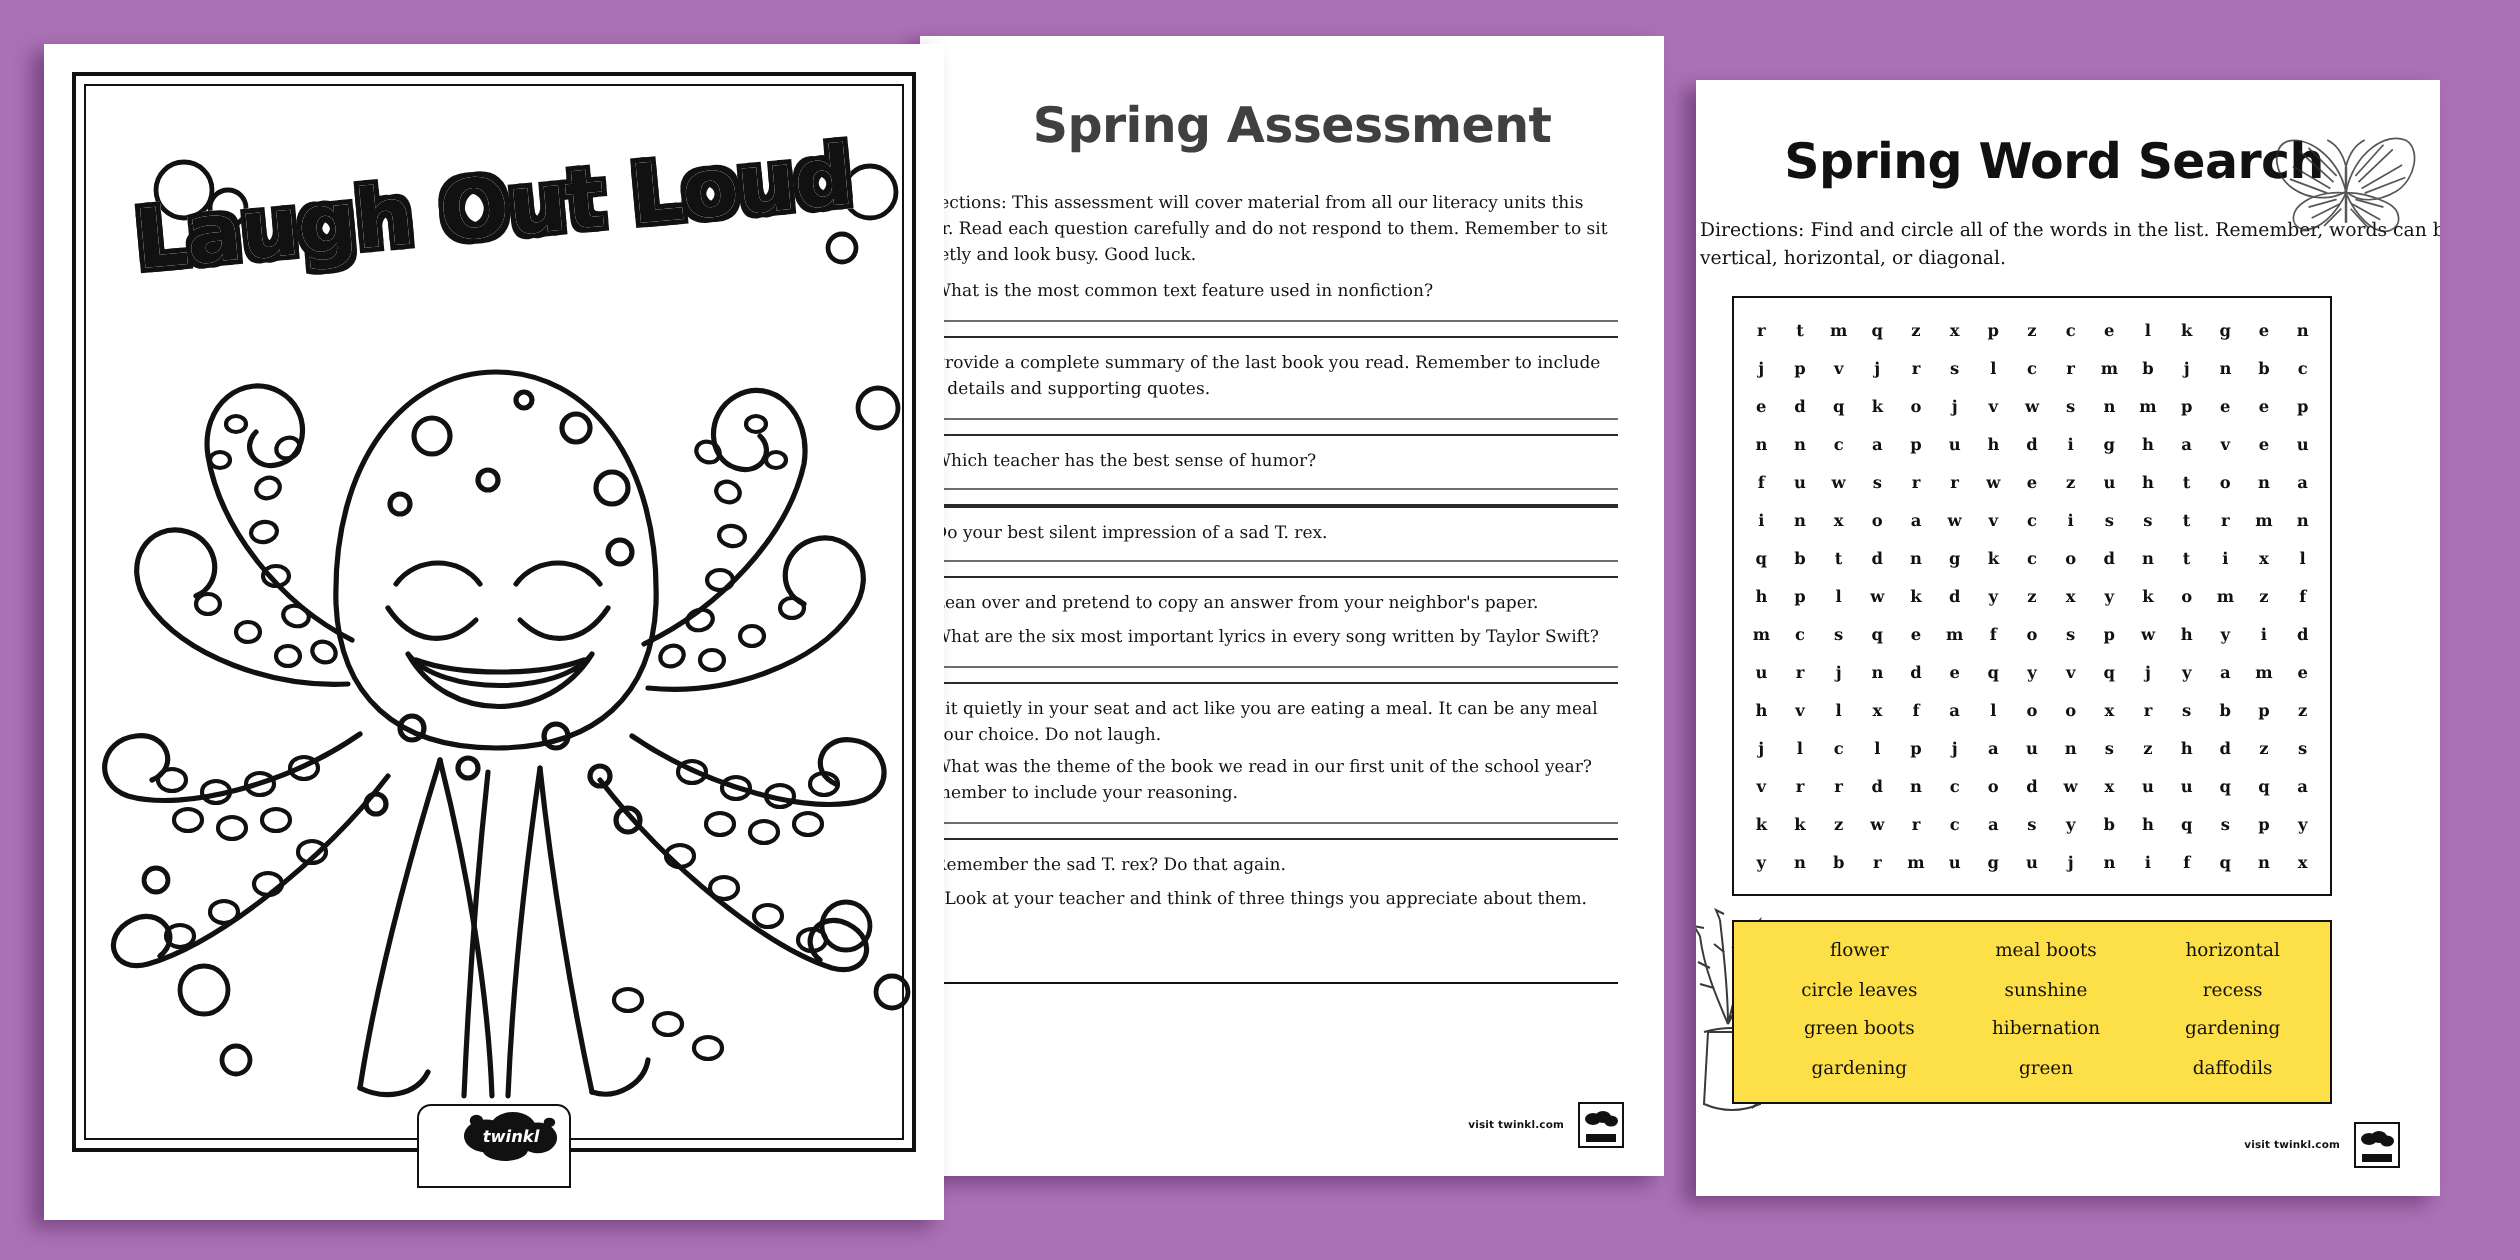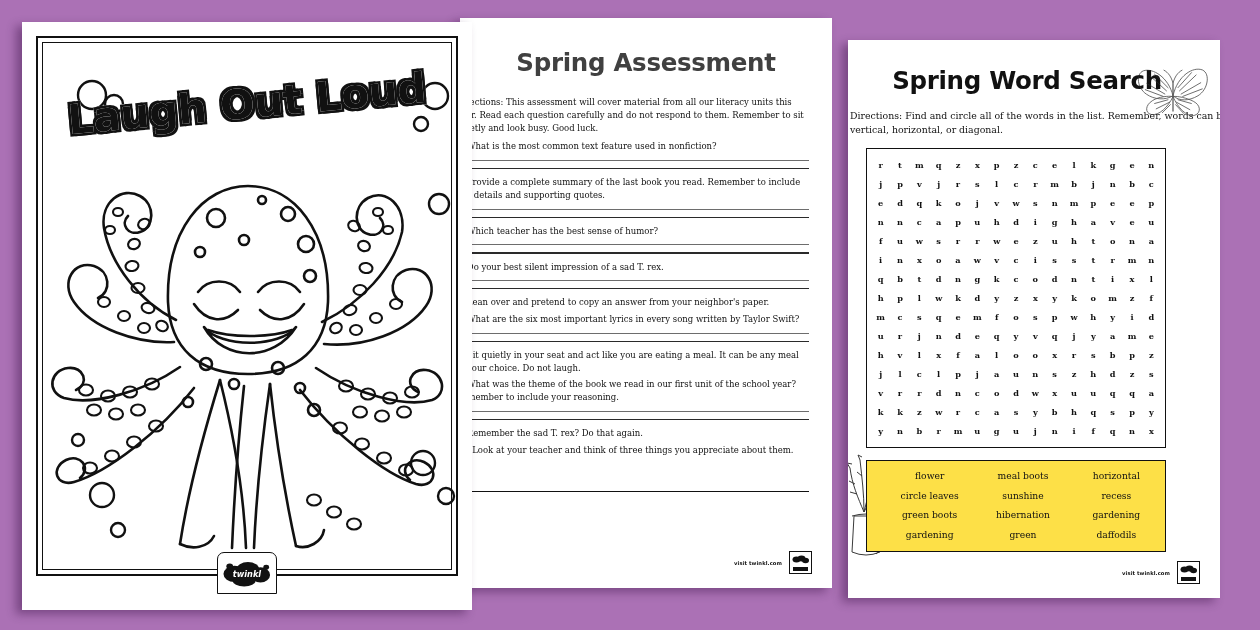--- a/index.html
+++ b/index.html
@@ -103,21 +103,21 @@
       0 0 0 #fff,
       2.5px 2.5px 0 #111, -2.5px 2.5px 0 #111, 2.5px -2.5px 0 #111, -2.5px -2.5px 0 #111;
   }
   .octo{position:absolute;left:26px;top:130px;width:396px;height:400px;}
   .bubbles{position:absolute;inset:0;pointer-events:none;}
 
   .badge{
     position:absolute;left:50%;transform:translateX(-50%);
     bottom:16px;width:58px;height:40px;background:#fff;
     border:1.6px solid #111;border-radius:7px 7px 0 0;
-    display:flex;align-items:center;justify-content:center;
+    display:flex;align-items:flex-start;justify-content:center;padding-left:17px;
   }
   .badge svg{width:48px;height:28px;}
 </style>
 </head>
 <body>
 
 <div class="stage">
 
   <div class="sheet p-words">
     <div class="inner">

